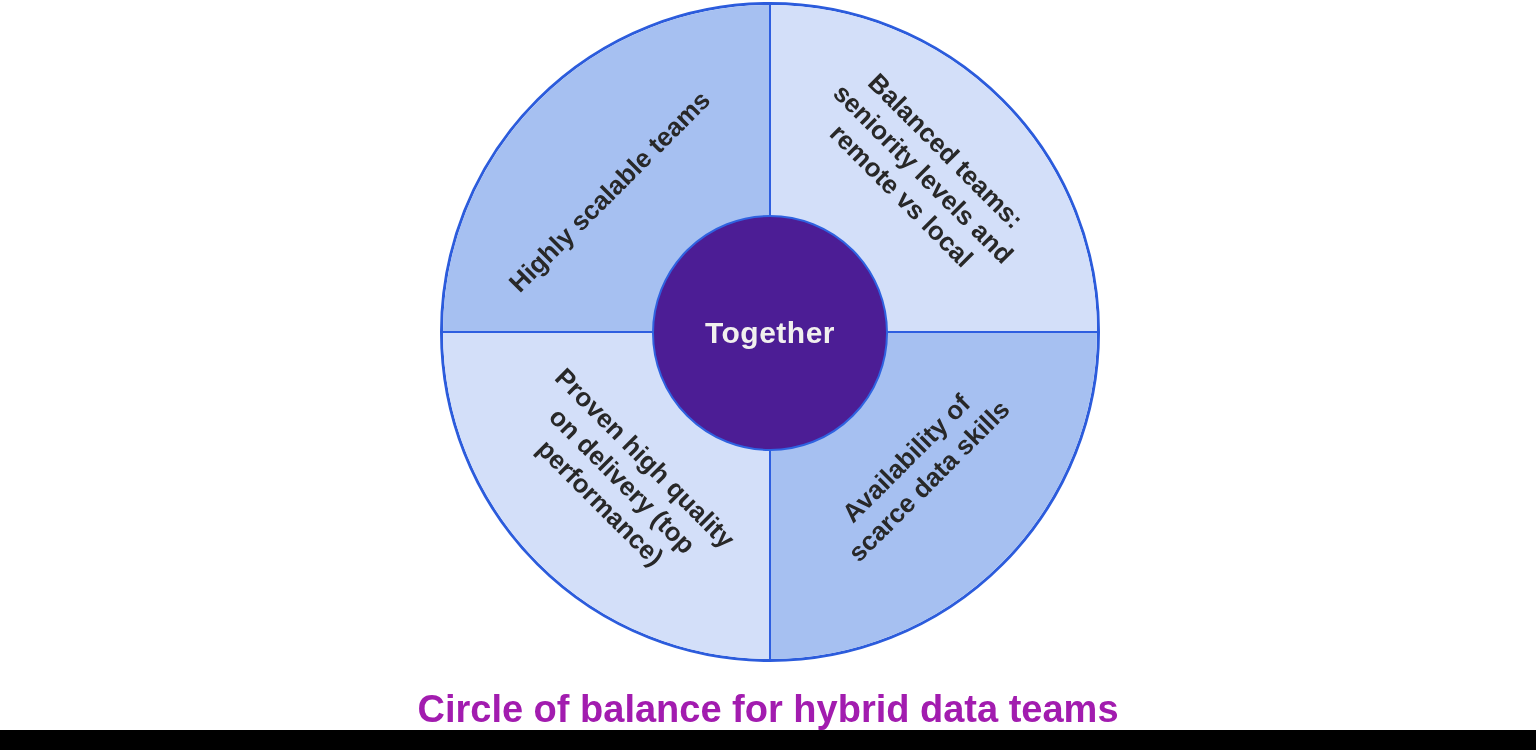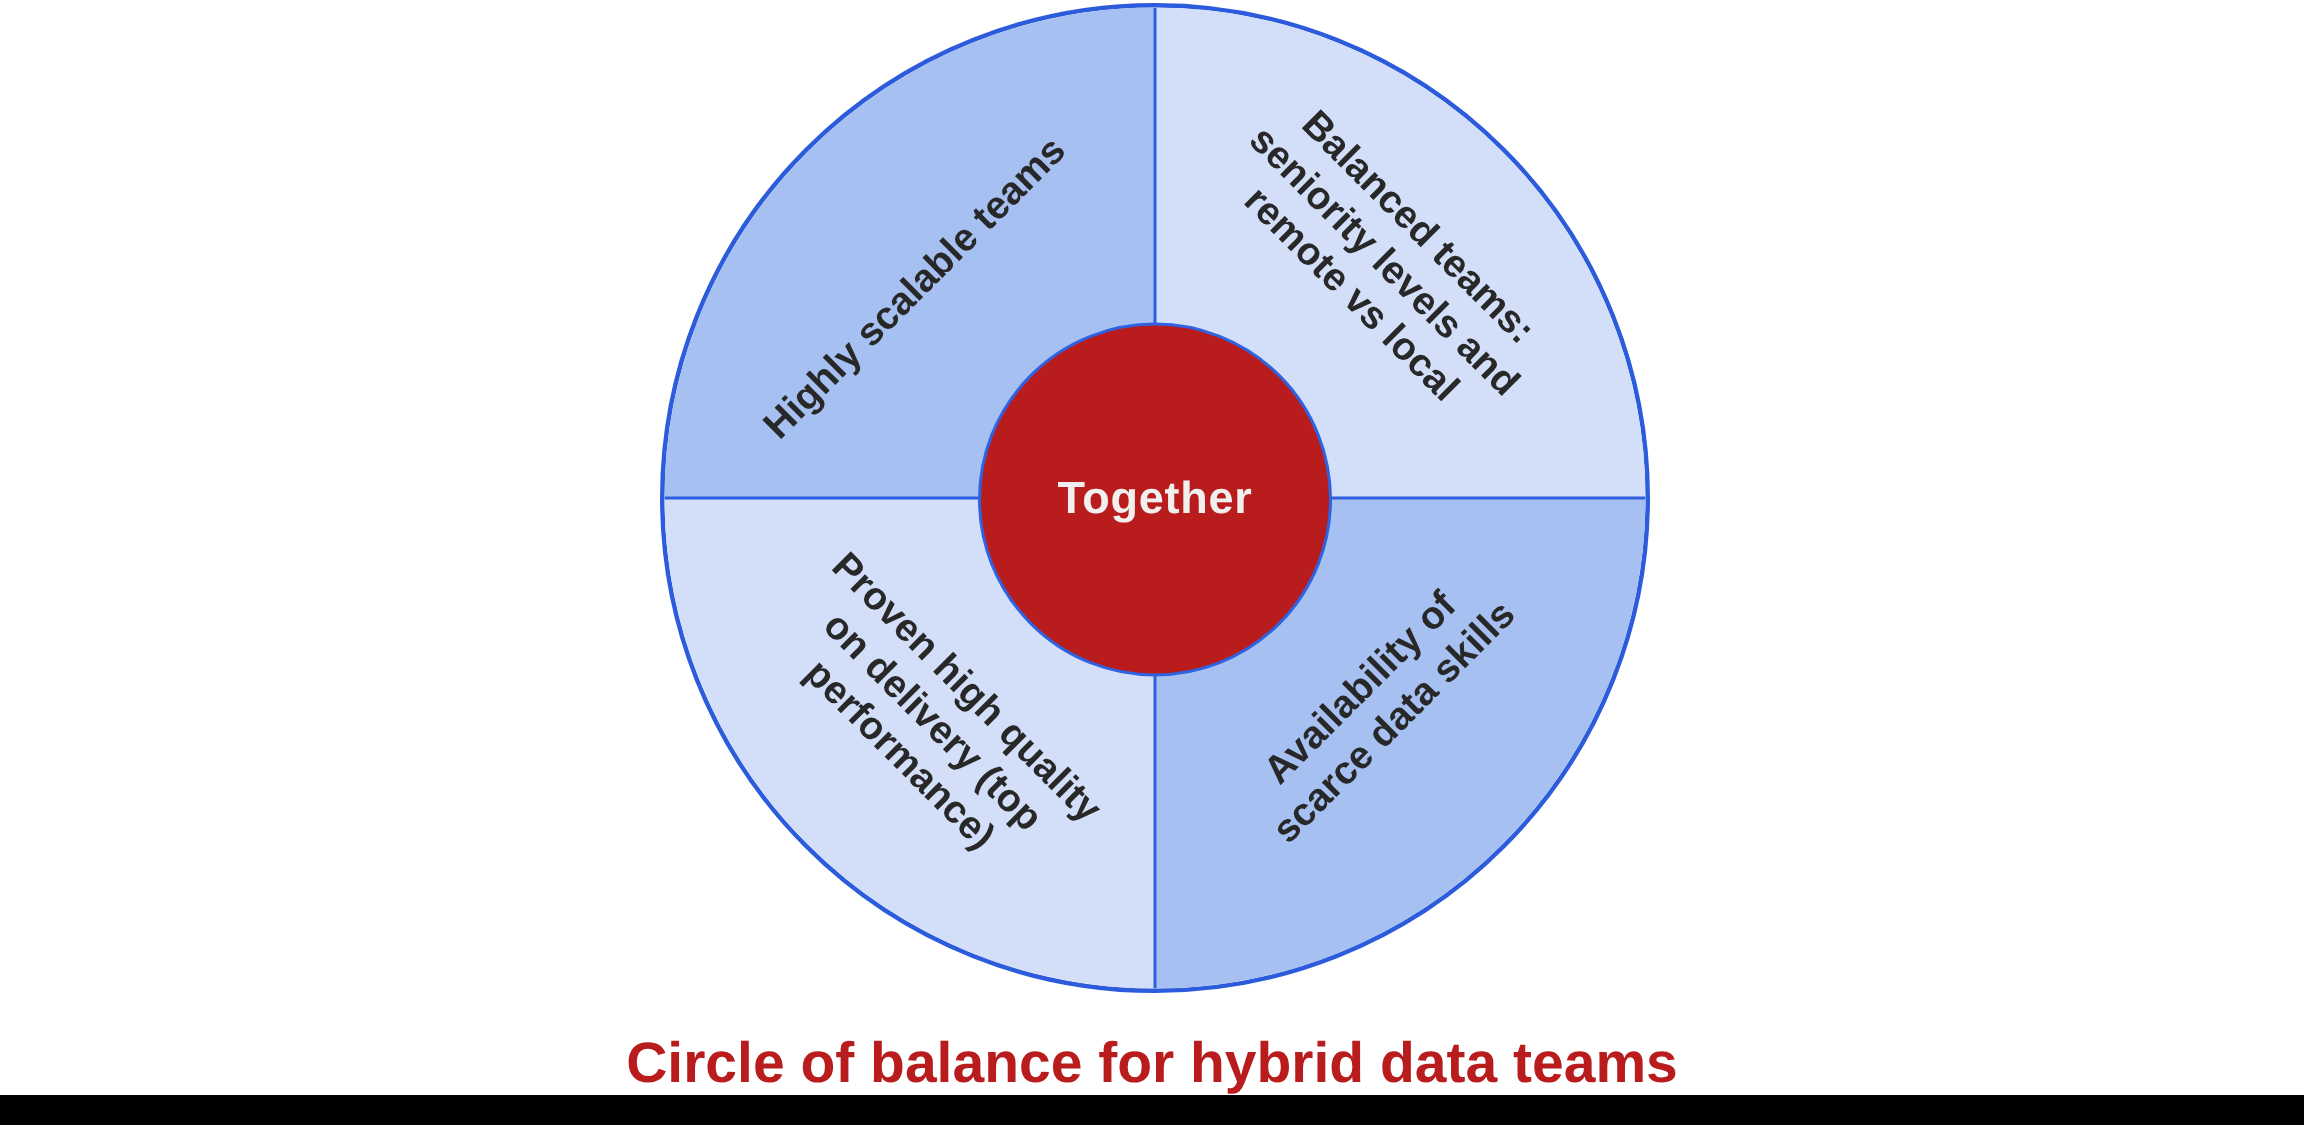--- a/index.html
+++ b/index.html
@@ -77,21 +77,21 @@
   .q-label.br { left: 918px; top: 470px; transform: translate(-50%,-50%) rotate(-45deg); }
 
   
   .caption {
     position: absolute;
     left: 0; top: 688px;
     width: 100%;
     text-align: center;
     font-size: 38px;
     font-weight: bold;
-    color: #b91c1c;
+    color: #a21caf;
   }
 
   
   .footer-bar {
     position: absolute;
     left: 0; bottom: 0;
     width: 100%; height: 20px;
   }
 </style>
 </head>
@@ -114,21 +114,21 @@
 seniority levels and
 remote vs local</div>
 
   <div class="q-label bl">Proven high quality
 on delivery (top
 performance)</div>
 
   <div class="q-label br">Availability of
 scarce data skills</div>
 
-  <div class="hub" style="background: #b91c1c;">
+  <div class="hub" style="background: #4c1d95;">
     <span class="hub-label">Together</span>
   </div>
 
   <div class="caption">Circle of balance for hybrid data teams</div>
 
   <div class="footer-bar" style="background: rgb(0, 0, 0);"></div>
 
 </div>
 
 </body></html>

